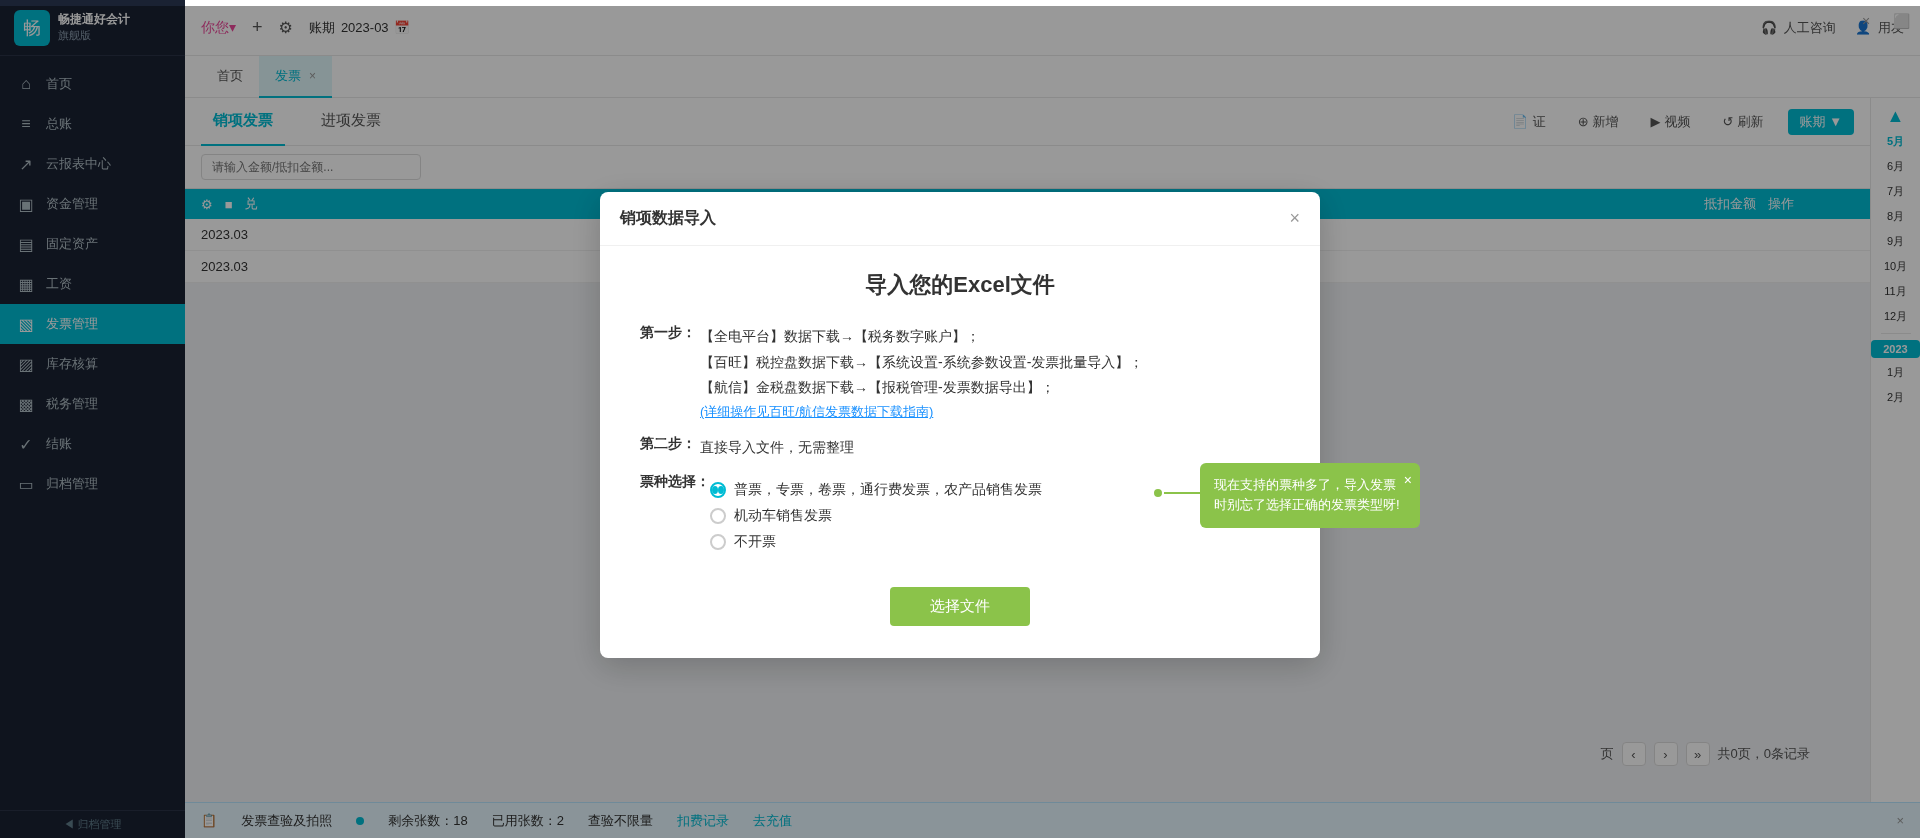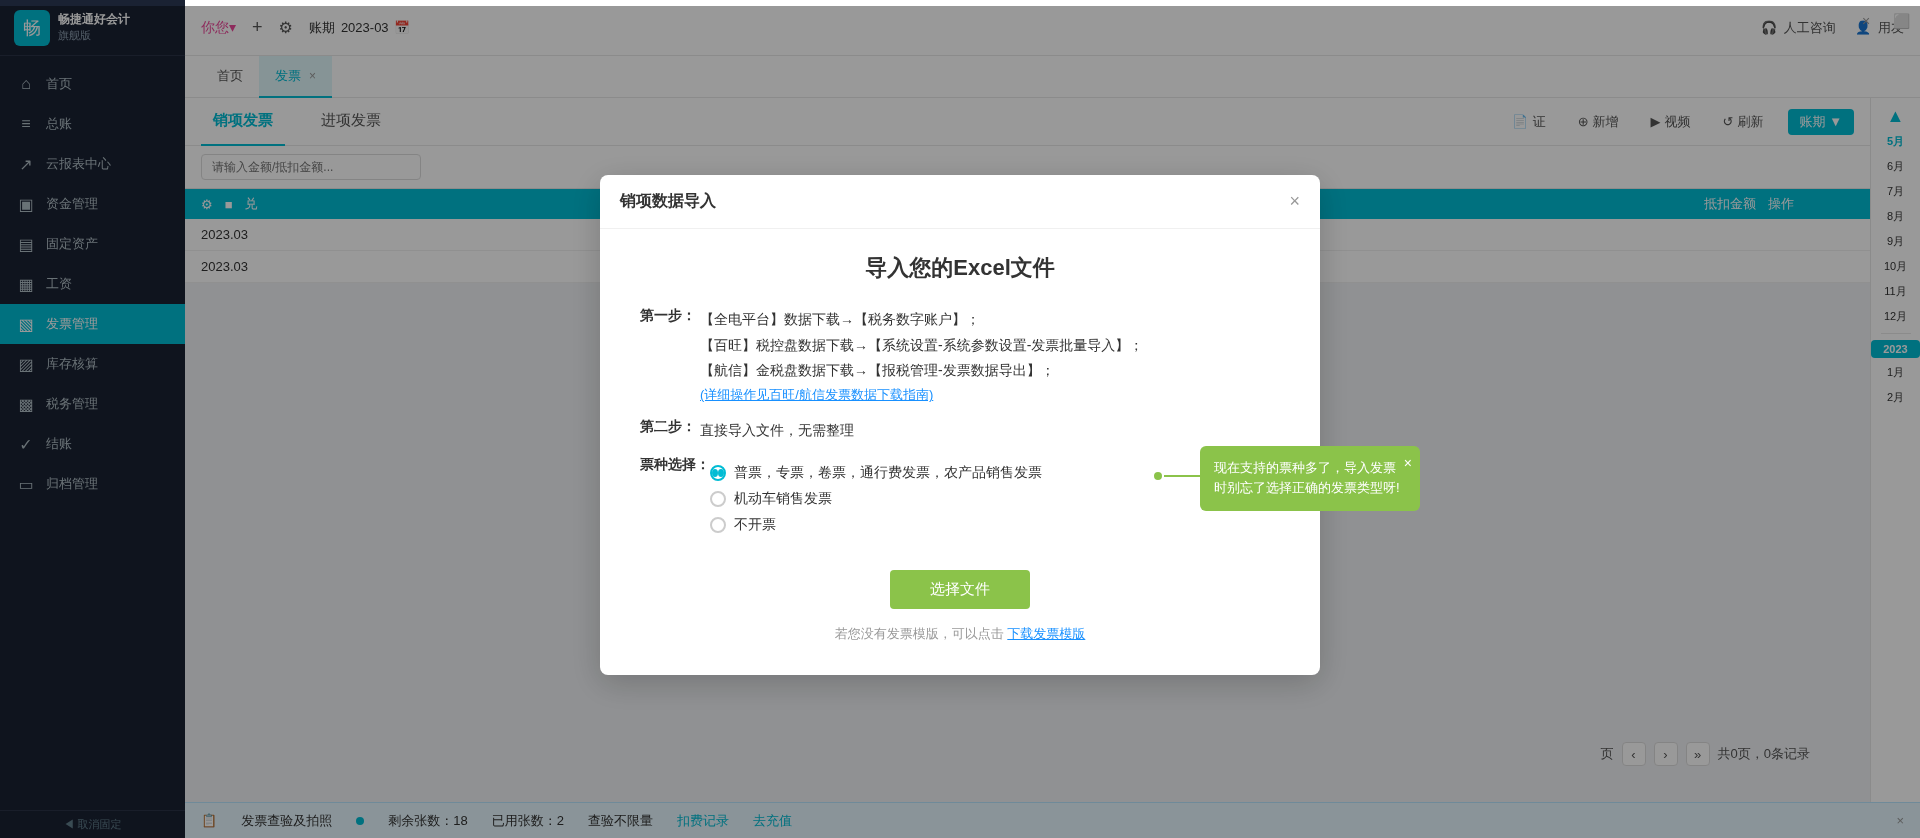--- a/index.html
+++ b/index.html
@@ -161,21 +161,21 @@
       </div>
       <div class="sidebar-item">
         <span class="sidebar-item-icon">✓</span>
         <span>结账</span>
       </div>
       <div class="sidebar-item">
         <span class="sidebar-item-icon">▭</span>
         <span>归档管理</span>
       </div>
     </div>
-    <div class="sidebar-scroll-btn">◀ 取消固定</div>
+    <div class="sidebar-scroll-btn">◀ 归档管理</div>
   </div>
 
   <div class="main-area">
 
     <div class="topbar">
       <div class="topbar-company">
         <span>你您</span>
         <span>▾</span>
       </div>
       <span class="topbar-add">+</span>
@@ -357,19 +357,15 @@
           <div style="position:absolute; left:-36px; top:29px; width:36px; height:2px; background:#8bc34a;"></div>
           <div class="tooltip-bubble" style="position:relative; right:0; top:0; width:220px;">
             <span style="position:absolute;top:6px;right:8px;cursor:pointer;font-size:14px;">×</span>
             <span>现在支持的票种多了，导入发票时别忘了选择正确的发票类型呀!</span>
           </div>
         </div>
       </div>
 
       <button class="select-file-btn">选择文件</button>
 
-      <div class="modal-footer-text">
-        <span>若您没有发票模版，可以点击</span>
-        <a class="modal-footer-link">下载发票模版</a>
-      </div>
     </div>
   </div>
 </div>
 
 </body></html>

